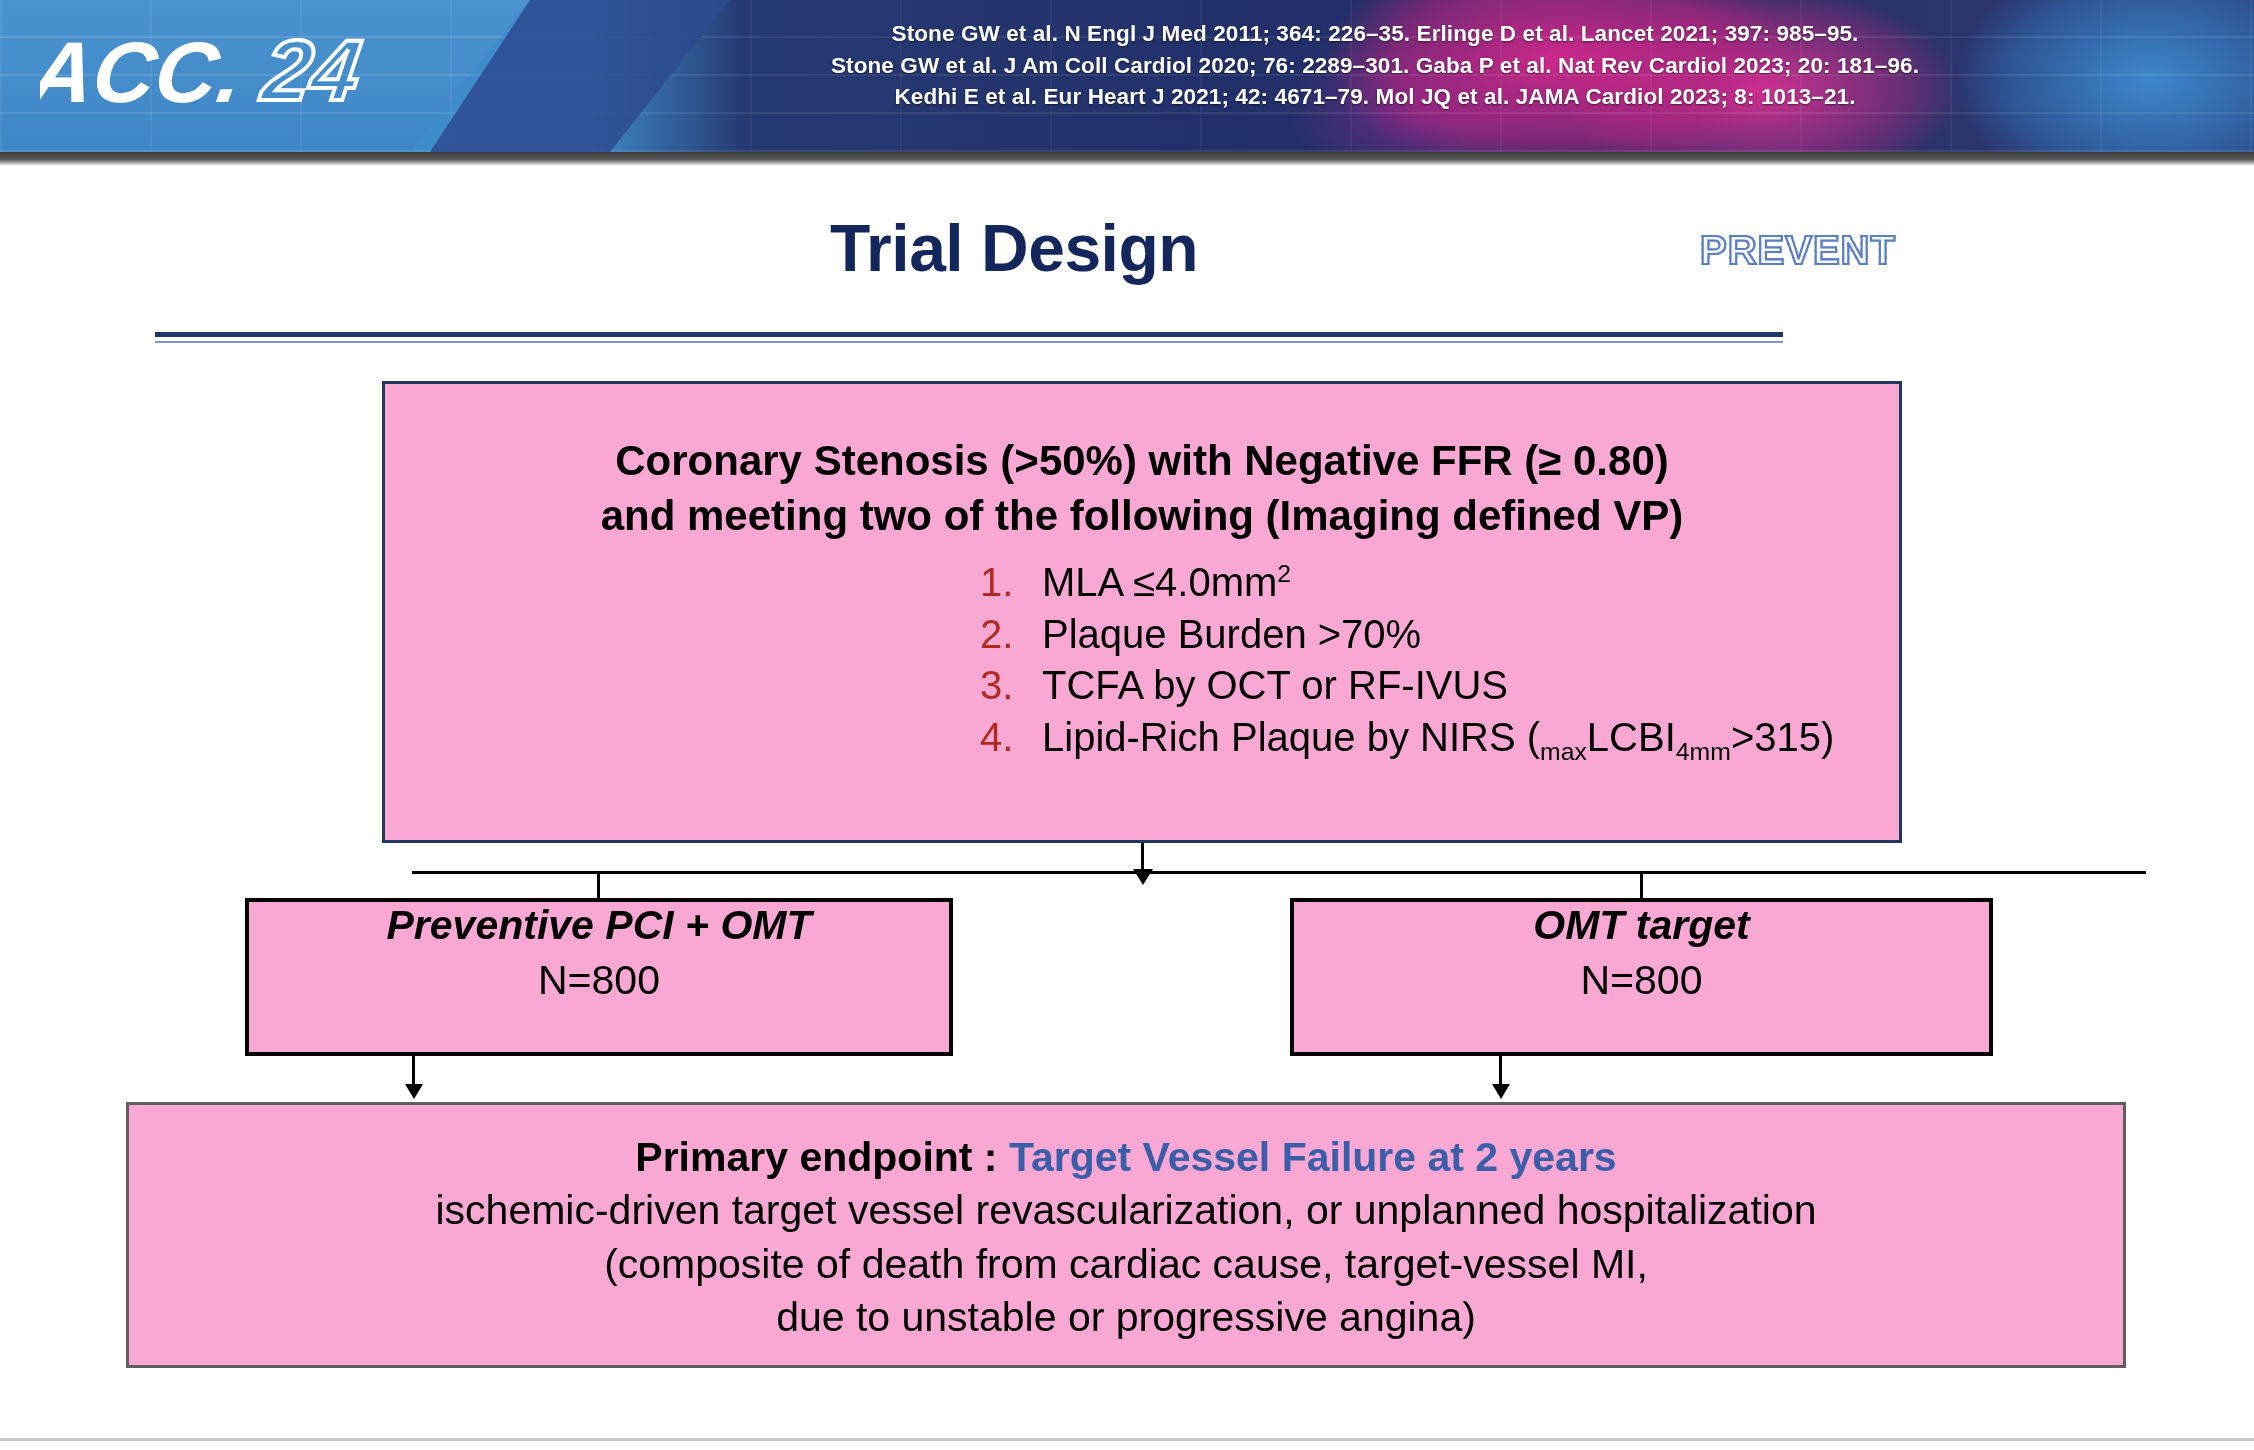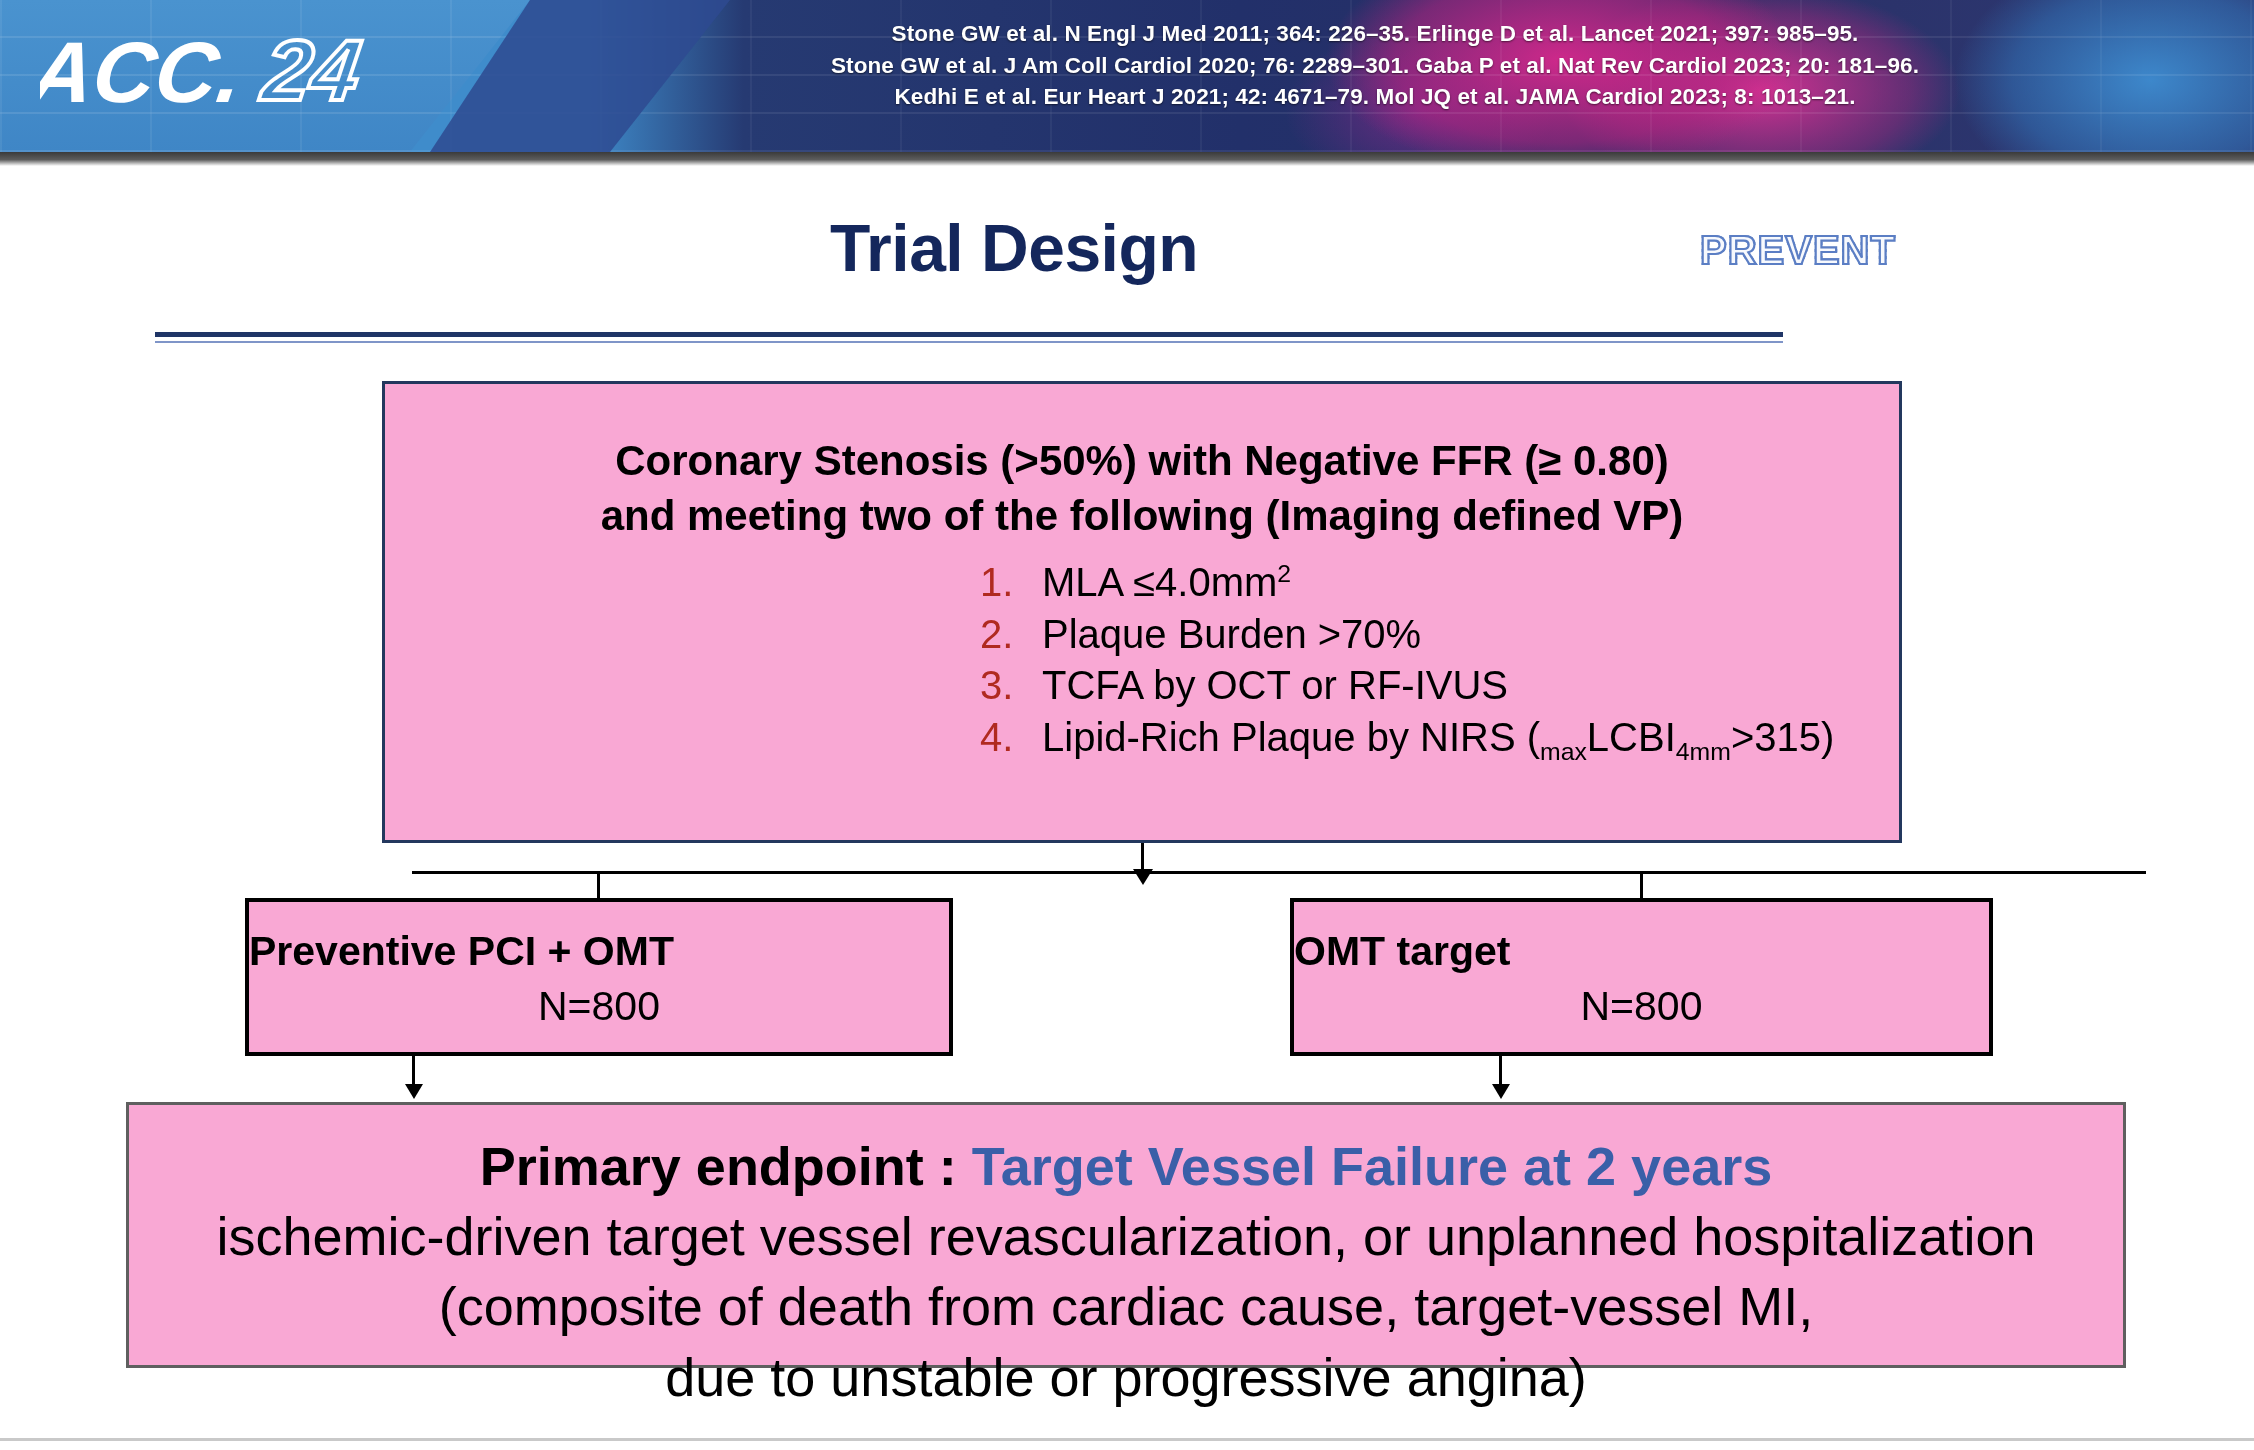--- a/index.html
+++ b/index.html
@@ -67,26 +67,26 @@
      font-size:40px;color:#000;line-height:1.29;}
   .crit-list li{display:flex;justify-content:flex-start;padding-left:595px;}
   .crit-num{color:#b02a20;width:62px;flex:0 0 62px;}
   .crit-txt{white-space:nowrap;}
   sup{font-size:.62em;vertical-align:super;}
   sub{font-size:.62em;vertical-align:sub;}
 
   .box-arm{border:4px solid #000;}
   .box-arm-left{left:245px;top:898px;width:708px;height:158px;}
   .box-arm-right{left:1290px;top:898px;width:703px;height:158px;}
-  .arm-title{margin-top:26px;font-size:41px;font-weight:bold;color:#000;}
+  .arm-title{text-align:center;font-size:41px;font-weight:bold;color:#000;font-style:italic;}
   .arm-n{margin-top:8px;text-align:center;font-size:41px;color:#000;}
 
   .box-endpoint{left:126px;top:1102px;width:2000px;height:266px;
      border:3px solid #5f5f5f;}
-  .ep-line{text-align:center;font-size:54px;color:#000;line-height:1.30;white-space:nowrap;}
+  .ep-line{text-align:center;font-size:41px;color:#000;line-height:1.30;white-space:nowrap;}
   .ep-line.first{margin-top:26px;font-weight:bold;}
   .ep-blue{color:#3a5fa8;}
 
   
   .conn{position:absolute;background:#000;}
   .v-stem{left:1141px;top:843px;width:3px;height:30px;}
   .h-bar{left:412px;top:871px;width:1734px;height:3px;}
   .drop-left{left:597px;top:871px;width:3px;height:27px;}
   .drop-right{left:1640px;top:871px;width:3px;height:27px;}
   .arrow-mid{position:absolute;left:1133px;top:869px;width:0;height:0;

